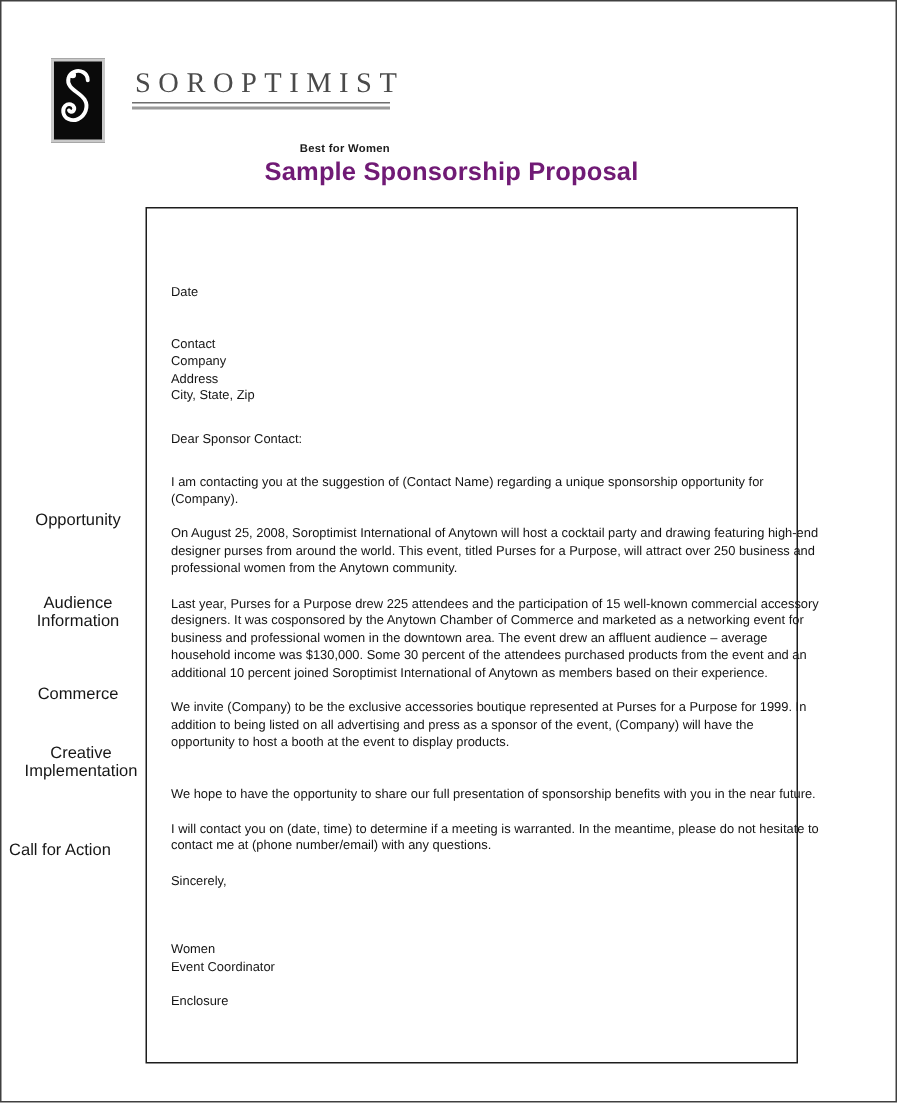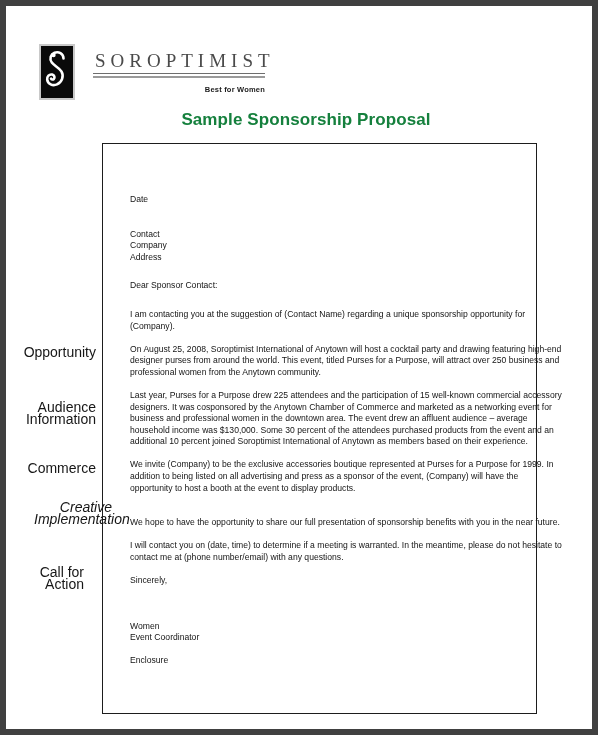--- a/index.html
+++ b/index.html
@@ -12,21 +12,21 @@
     height: 737px;
     font-family: "Liberation Sans", sans-serif;
     color: #000000;
     overflow: hidden;
   }
 
   .page {
     position: relative;
     width: 598px;
     height: 735px;
-    border: 6px solid #404040;
+    border: 1px solid #404040;
     background: #ffffff;
     box-sizing: border-box;
   }
 
   
   .letterhead {
     position: absolute;
     left: 33px;
     top: 38px;
     display: flex;
@@ -69,81 +69,81 @@
     margin-top: 2px;
     width: 172px;
   }
   .tagline {
     font-family: "Liberation Sans", sans-serif;
     font-size: 7.5px;
     font-weight: bold;
     color: #1a1a1a;
     text-align: right;
     width: 172px;
-    margin-top: 7px;
+    margin-top: 21px;
     letter-spacing: 0.2px;
   }
 
   
   .doc-title {
     position: absolute;
     left: 0;
     top: 104px;
     width: 600px;
     text-align: center;
     font-size: 17px;
     font-weight: bold;
-    color: #15803d;
+    color: #701a75;
     letter-spacing: 0.1px;
   }
 
   
   .letter-frame {
     position: absolute;
     left: 96px;
     top: 137px;
     width: 435px;
     height: 571px;
     border: 1.4px solid #1d1d1d;
     box-sizing: border-box;
   }
 
   
   .letter-body {
     position: absolute;
-    left: 124px;
+    left: 113px;
     top: 188px;
     width: 432px;
     font-size: 8.6px;
     line-height: 11.6px;
     color: #141414;
   }
   .letter-body p {
     margin: 0;
   }
   .gap-sm { height: 11.5px; }
   .gap-md { height: 17px; }
   .gap-lg { height: 23px; }
   .gap-xl { height: 34px; }
 
   .addr-line { display: block; }
 
   
   .margin-label {
     position: absolute;
     width: 78px;
-    text-align: right;
-    font-size: 14px;
+    text-align: center;
+    font-size: 11px;
     line-height: 11.6px;
     color: #161616;
   }
   .ml-opportunity   { left: 12px; top: 341px; }
   .ml-audience      { left: 12px; top: 396px; }
   .ml-benefits      { left: 12px; top: 457px; }
-  .ml-creative      { left: 28px; top: 496px; font-style: italic; }
+  .ml-creative      { left: 14px; top: 496px; }
   .ml-callforaction { left: 0; top: 561px; }
 </style>
 </head>
 <body>
 
 <div class="page">
 
   <div class="letterhead">
     <div class="logo-mark">
       <svg width="32" height="52" viewBox="0 0 32 52" aria-hidden="true">
@@ -181,20 +181,21 @@
   <div class="letter-body">
 
     <p>Date</p>
 
     <div class="gap-lg"></div>
 
     <div>
       <p class="addr-line">Contact</p>
       <p class="addr-line">Company</p>
       <p class="addr-line">Address</p>
+      <p class="addr-line">City, State, Zip</p>
     </div>
 
     <div class="gap-md"></div>
 
     <p>Dear Sponsor Contact:</p>
 
     <div class="gap-md"></div>
 
     <p>I am contacting you at the suggestion of (Contact Name) regarding a unique sponsorship opportunity for (Company).</p>
 

